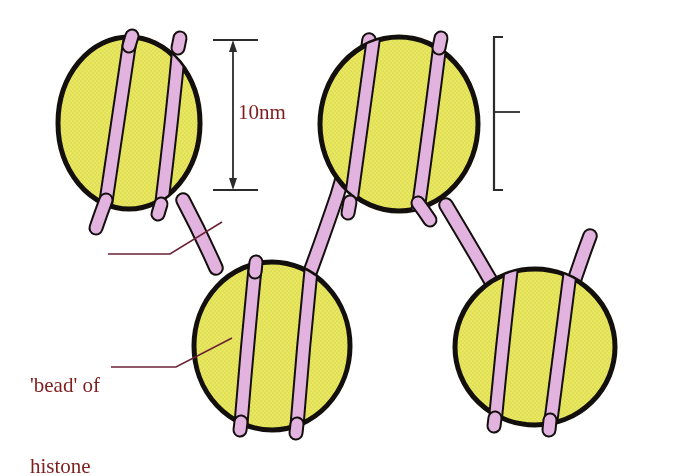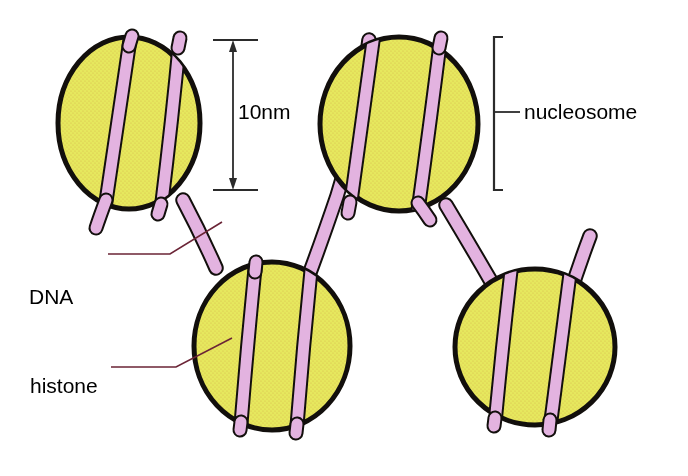--- a/index.html
+++ b/index.html
@@ -17,22 +17,22 @@
     background: #ffffff;
     overflow: hidden;
   }
   #figure svg {
     position: absolute;
     top: 0;
     left: 0;
   }
   .lbl {
     position: absolute;
-    color: #000000;
-    font-family: Liberation Sans, sans-serif;
+    color: #7f1d1d;
+    font-family: Liberation Serif, serif;
     font-size: 21px;
     line-height: 26px;
     letter-spacing: 0px;
     white-space: pre;
     user-select: none;
   }
   .lbl-multiline {
     line-height: 27px;
   }
   #label-dna {
@@ -175,24 +175,23 @@
     </g>
 
     <g>
       <path d="M 108 254 L 170 254 L 222 222" fill="none" stroke="#6b2436" stroke-width="1.6"></path>
       <path d="M 111 367 L 176 367 L 232 338" fill="none" stroke="#6b2436" stroke-width="1.6"></path>
     </g>
   </svg>
 
   <div class="lbl" id="label-scale">10nm</div>
 
-  <div class="lbl" id="label-nucleosome">nucleosome</div>
 
   <div class="lbl lbl-multiline" id="label-dna">
-    <div>DNA</div>
   </div>
 
   <div class="lbl lbl-multiline" id="label-histone">
+    <div>'bead' of</div>
     <div>histone</div>
     
   </div>
 
 </div>
 
 </body></html>

